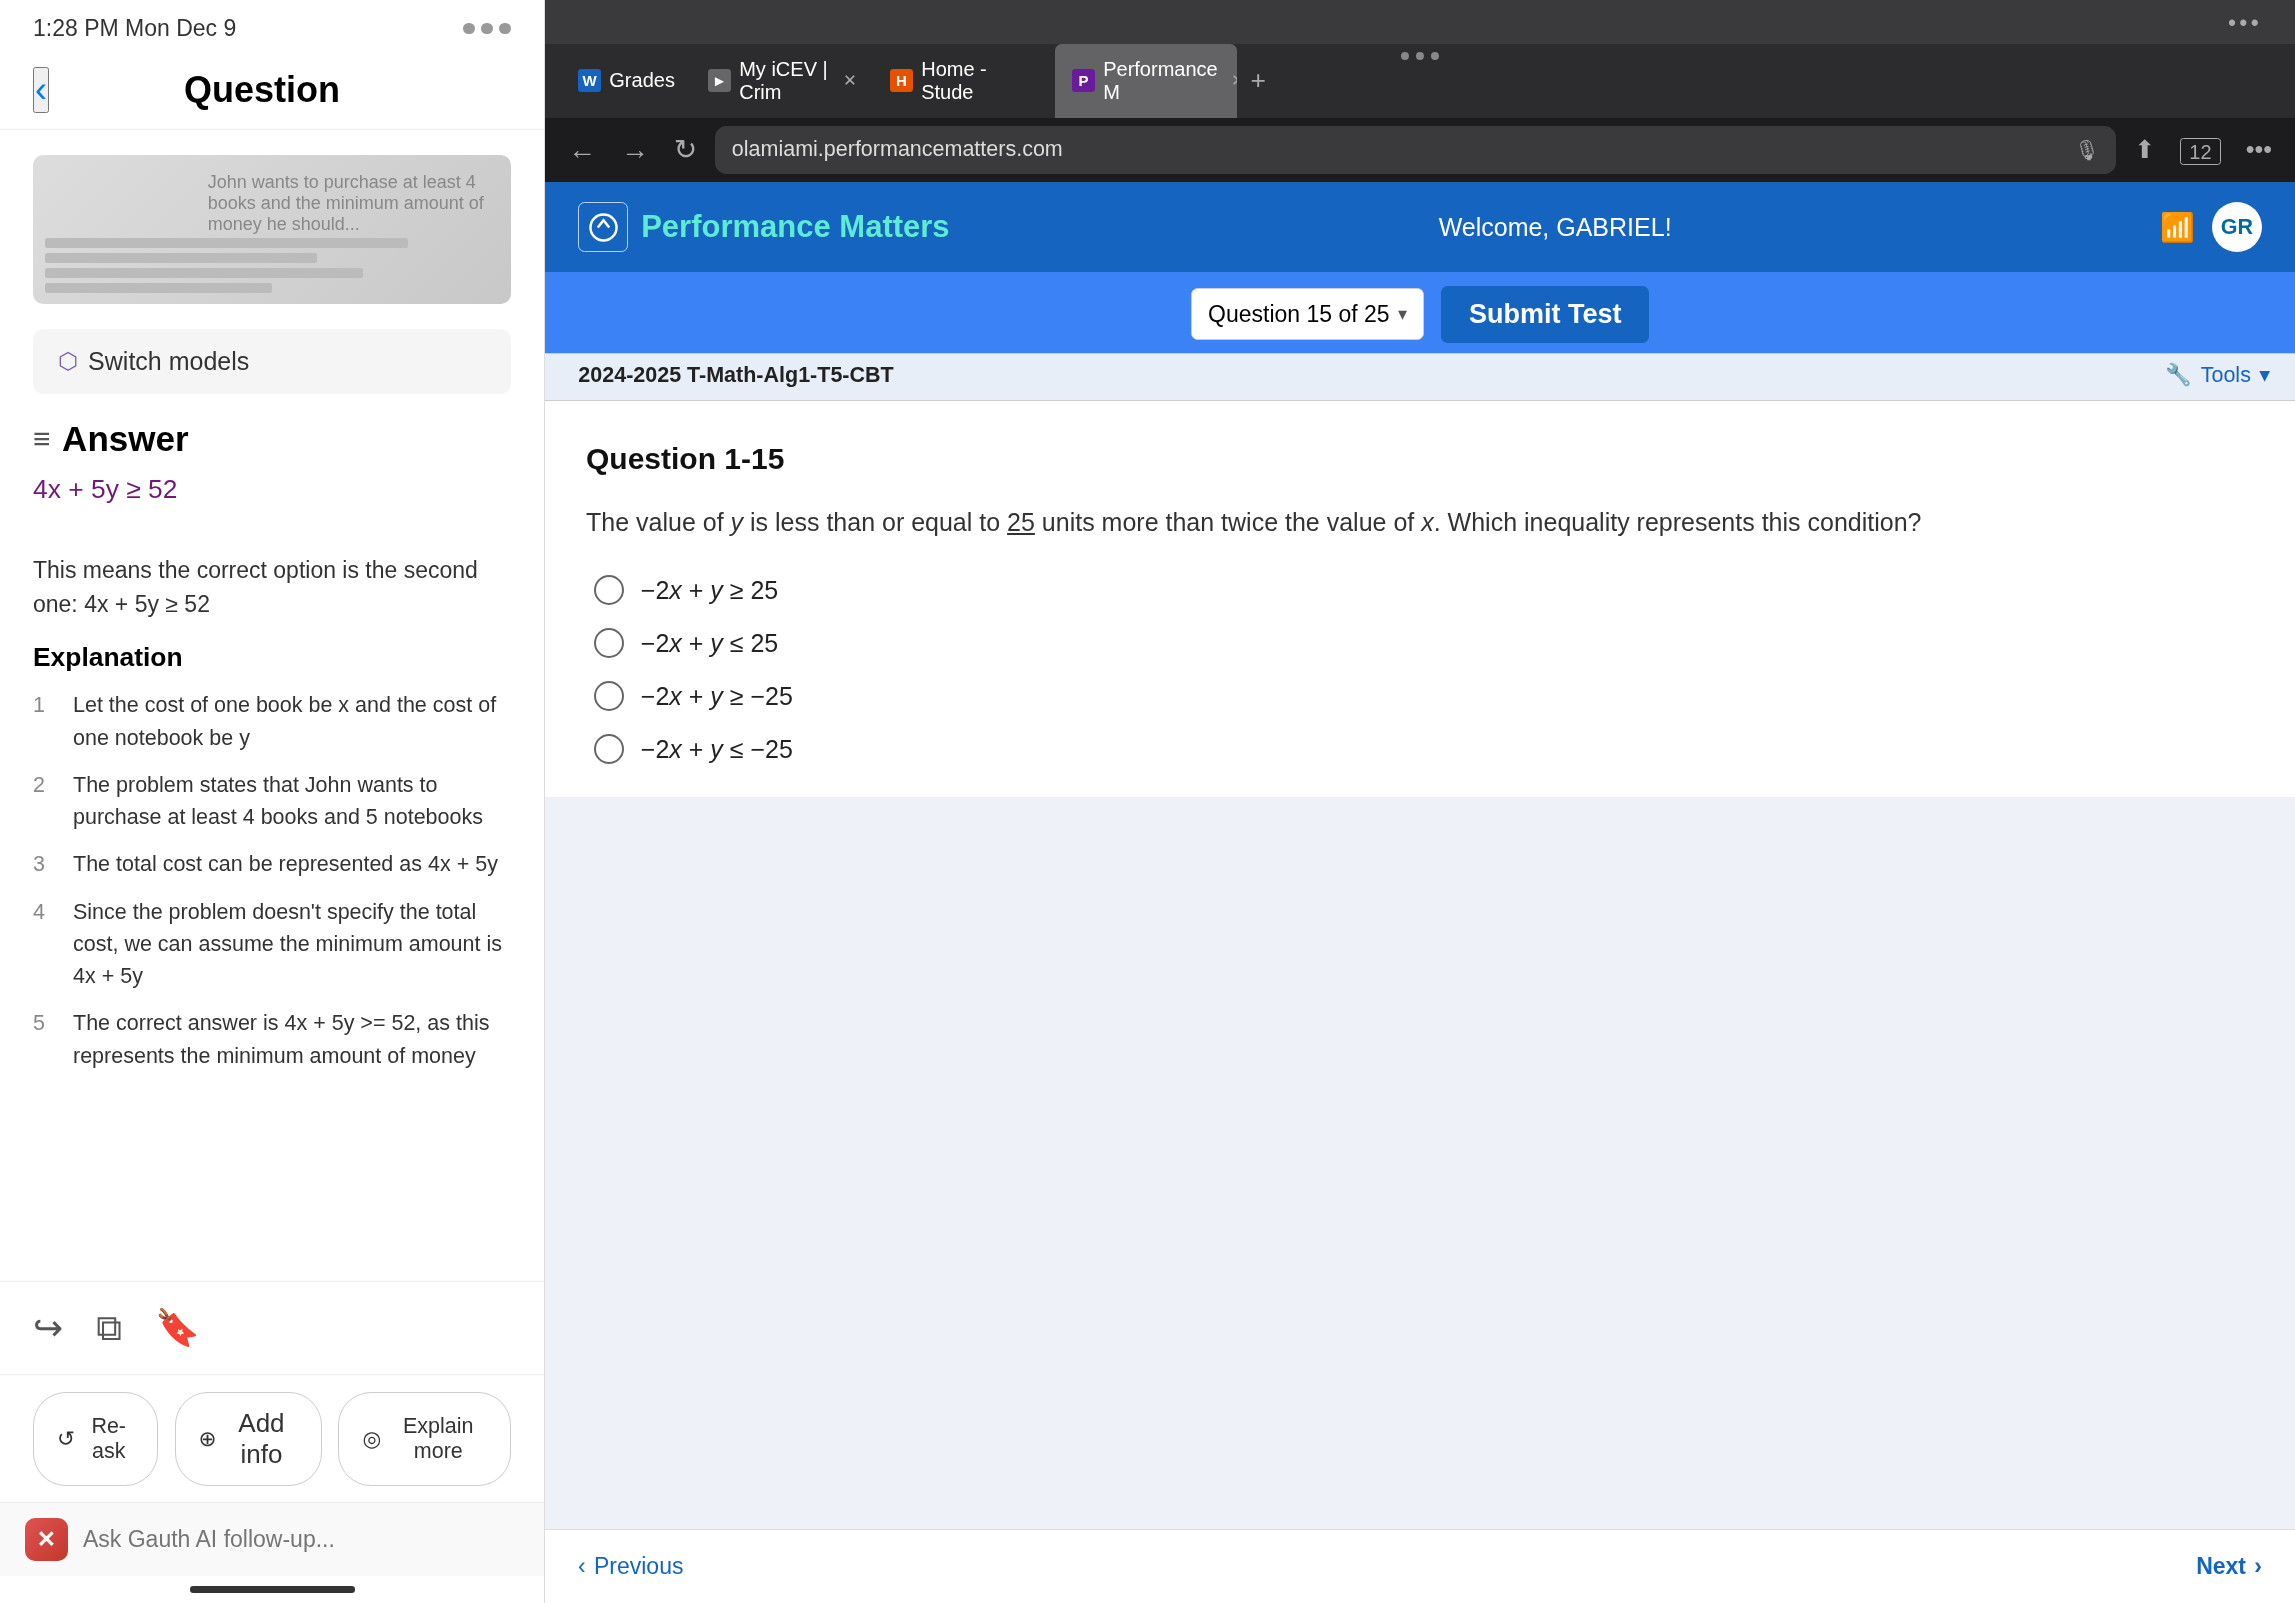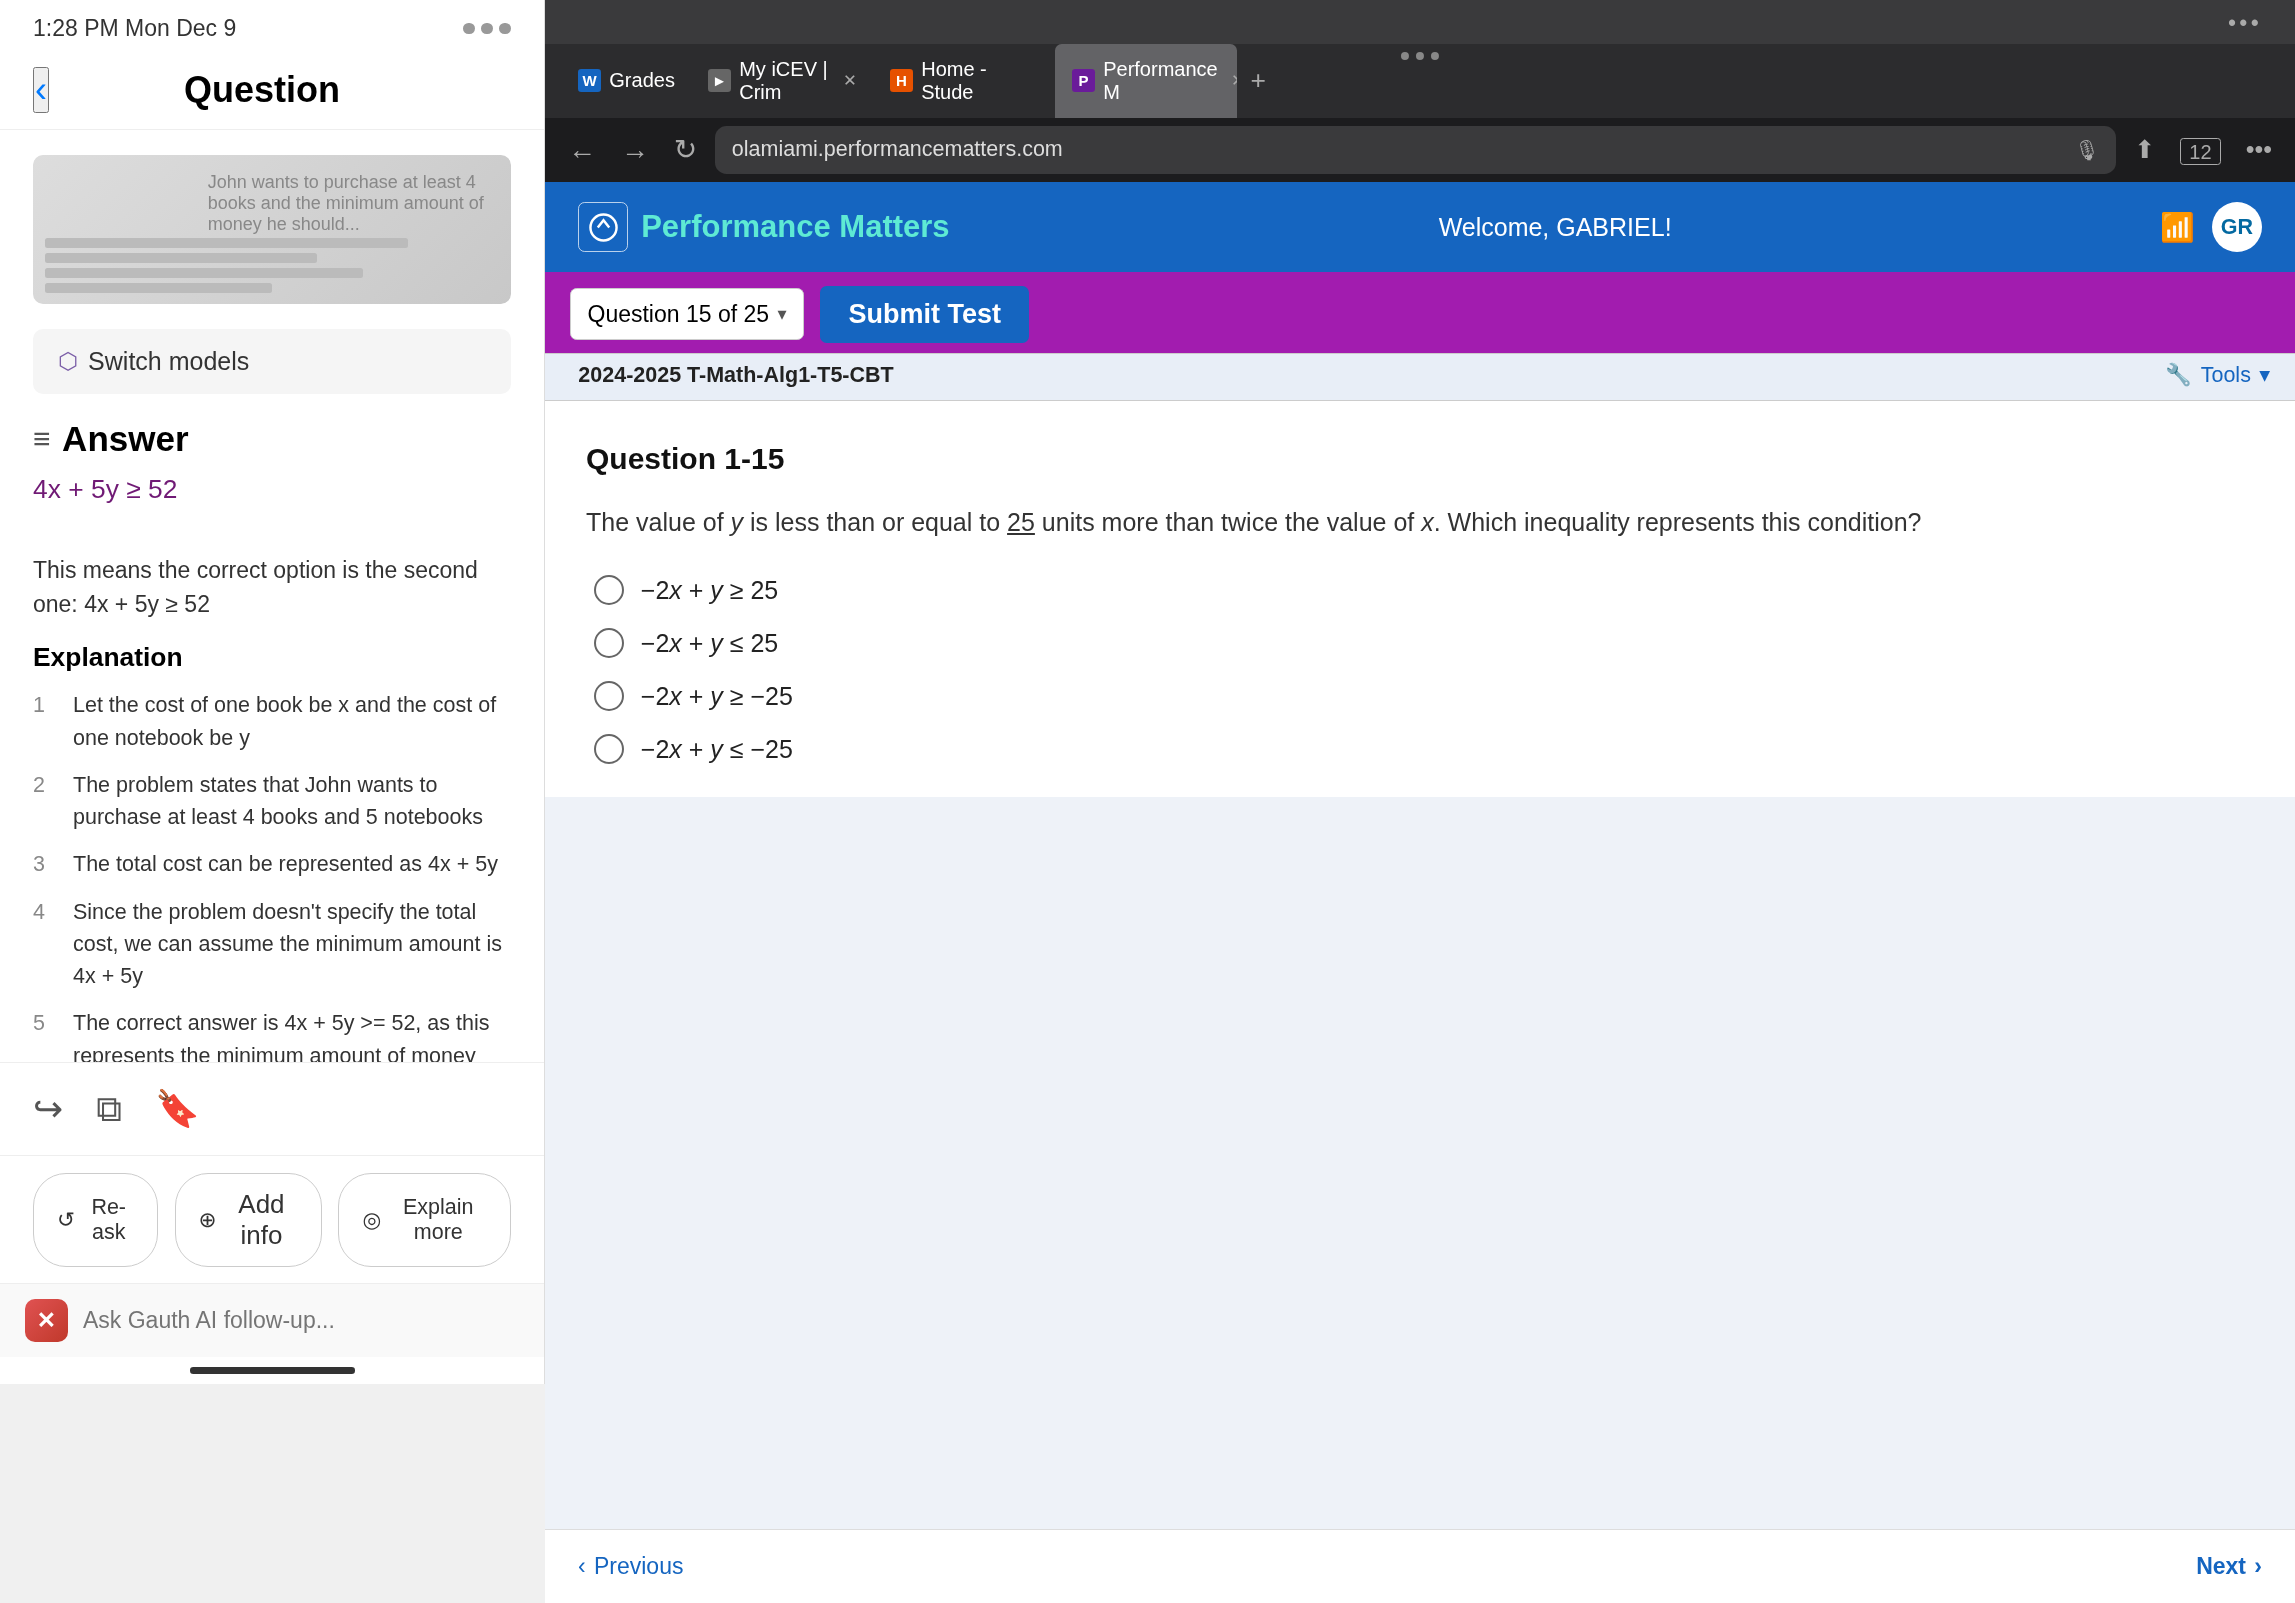--- a/index.html
+++ b/index.html
@@ -9,21 +9,21 @@
       width: 2295px;
       height: 1603px;
       overflow: hidden;
       display: flex;
       flex-direction: row;
     }
 
     
     .left-panel {
       width: 545px;
-      height: 1384px;
+      height: 1603px;
       background: #fff;
       display: flex;
       flex-direction: column;
       position: relative;
       border-right: 0.8px solid #ddd;
     }
 
     .left-status-bar {
       display: flex;
       justify-content: space-between;
@@ -736,21 +736,21 @@
         </div>
         <span class="pm-logo-text">Performance Matters</span>
       </div>
       <span class="pm-welcome">Welcome, GABRIEL!</span>
       <div class="pm-header-icons">
         <span class="pm-signal-icon">📶</span>
         <div class="pm-avatar">GR</div>
       </div>
     </div>
 
-    <div style="background:#a21caf;padding:13.2px 25px 10px;display:flex;align-items:center;gap:16.5px;border-bottom:0.8px solid #ccc;">
+    <div style="background:#3b82f6;padding:13.2px 25px 10px;display:flex;align-items:center;gap:16.5px;border-bottom:0.8px solid #ccc;justify-content:center;">
       <div class="pm-question-select">
         <span>Question 15 of 25</span>
         <span style="font-size:18px;color:#555">▾</span>
       </div>
       <button class="pm-submit-btn">Submit Test</button>
     </div>
 
     <div style="background:#E8EEF7;padding:8.3px 25px 11.6px;display:flex;align-items:center;border-bottom:0.8px solid #ccc;">
       <span class="pm-test-name">2024-2025 T-Math-Alg1-T5-CBT</span>
       <button class="pm-tools-btn">

